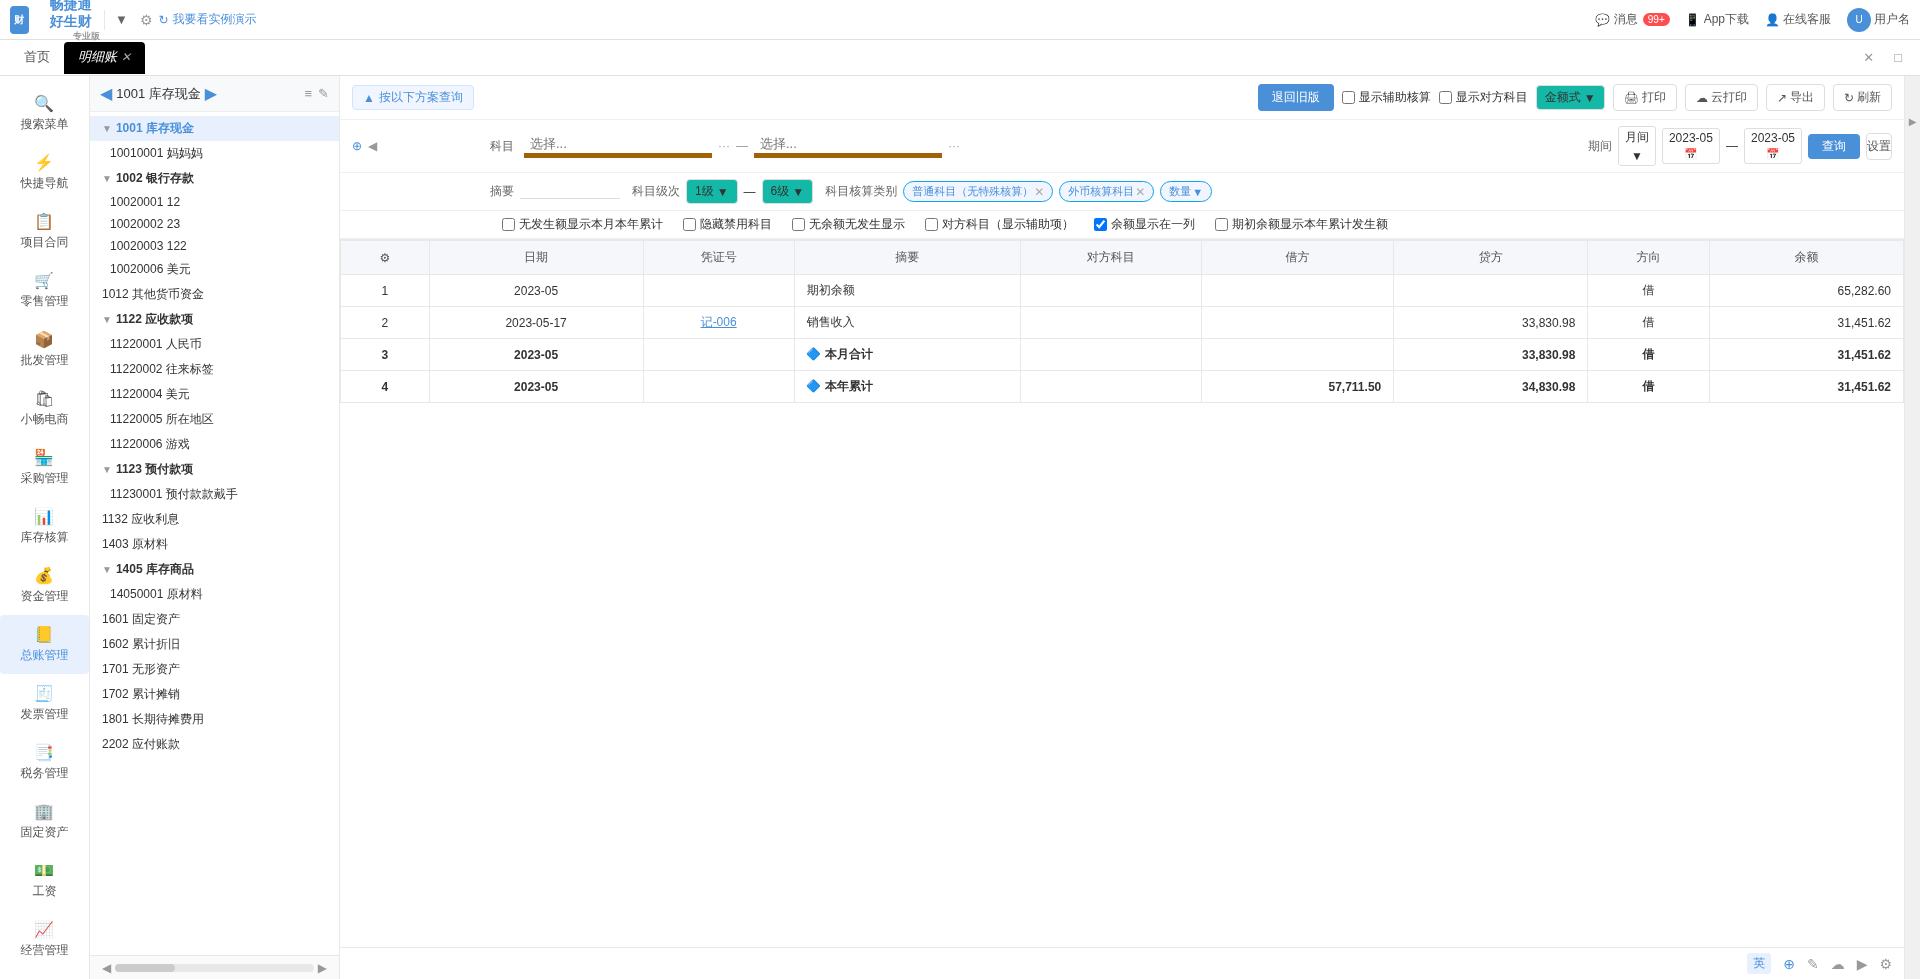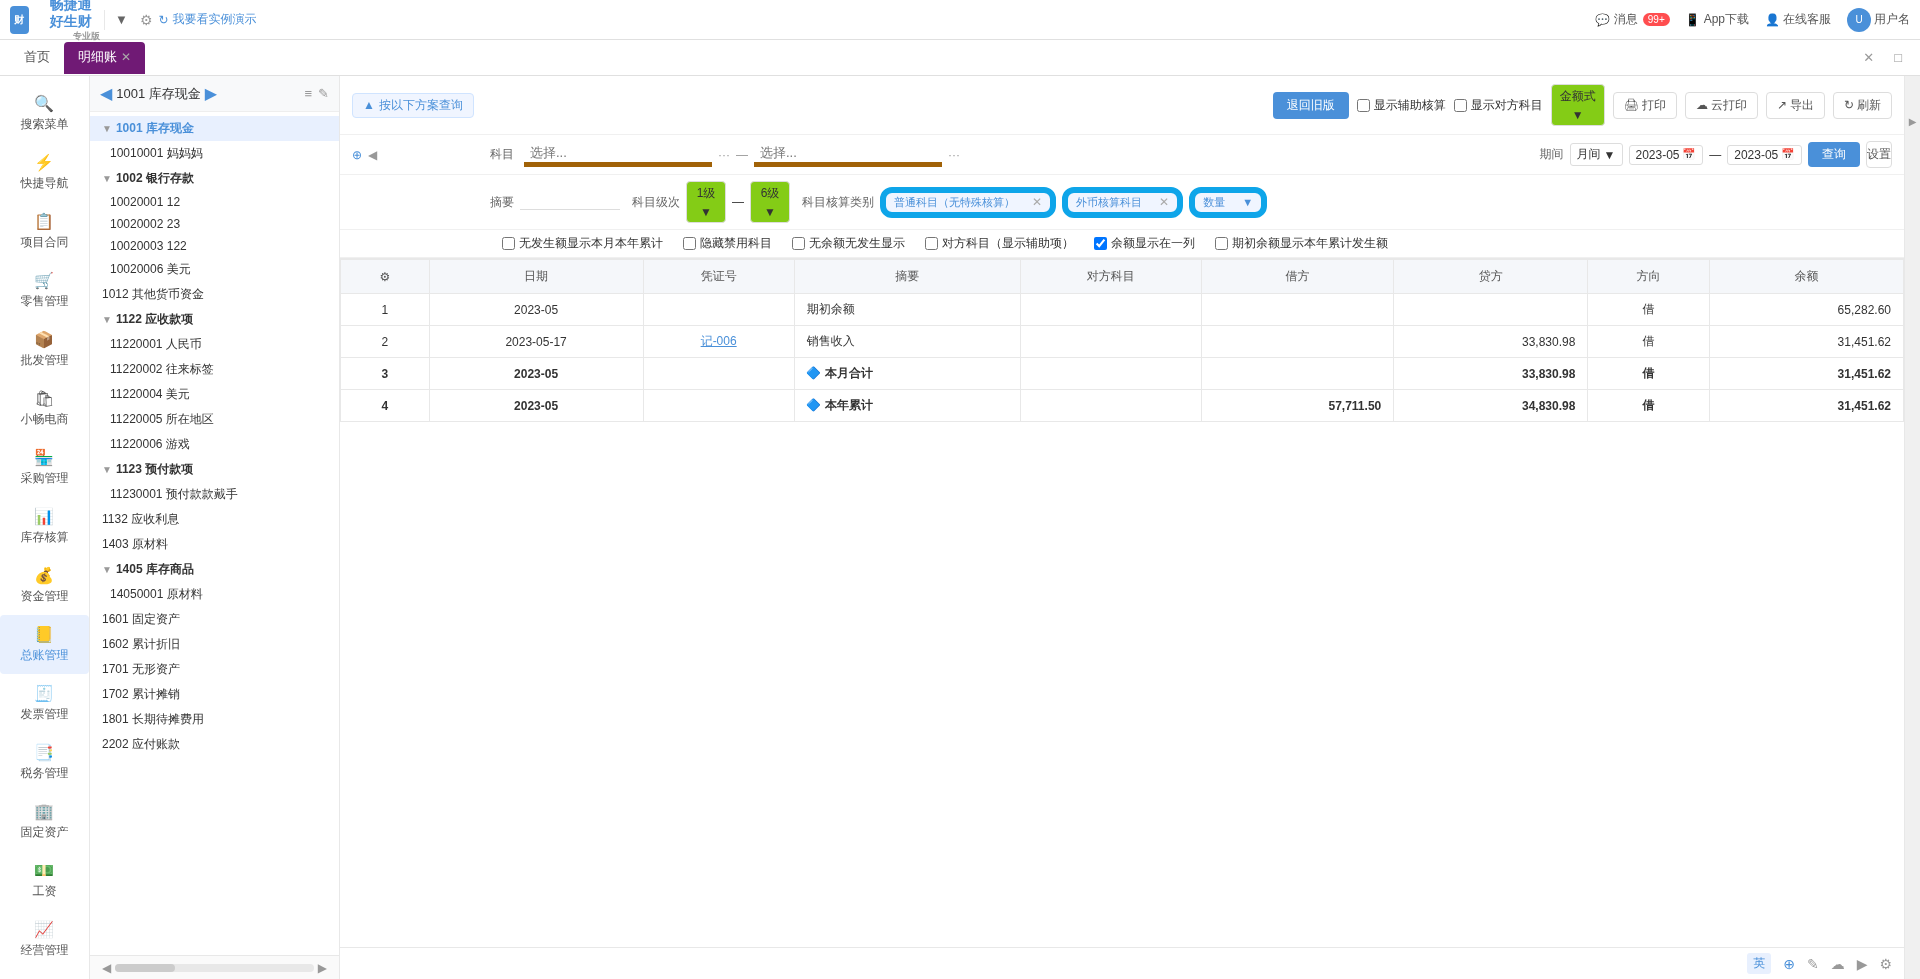--- a/index.html
+++ b/index.html
@@ -14,21 +14,21 @@
     .top-icon-btn { cursor: pointer; padding: 3px 6px; color: #666; font-size: 13px; }
     .demo-btn { color: #4a90d9; font-size: 12px; cursor: pointer; display: flex; align-items: center; gap: 4px; }
     .top-right { margin-left: auto; display: flex; align-items: center; gap: 16px; font-size: 12px; color: #555; }
     .badge { background: #ff4d4f; color: #fff; border-radius: 10px; padding: 1px 5px; font-size: 10px; margin-left: 2px; }
     .top-right-item { display: flex; align-items: center; gap: 3px; cursor: pointer; }
     .avatar { width: 24px; height: 24px; background: #4a90d9; border-radius: 50%; color: #fff; display: flex; align-items: center; justify-content: center; font-size: 10px; }
 
     
     .tab-bar { display: flex; align-items: center; height: 36px; background: #fff; border-bottom: 1px solid #e0e0e0; padding: 0 10px; }
     .tab { padding: 6px 14px; cursor: pointer; color: #555; border-bottom: 2px solid transparent; font-size: 13px; }
-    .tab.active { color: #fff; background: #701a75; border-radius: 4px 4px 0 0; }
+    .tab.active { color: #fff; background: #000000; border-radius: 4px 4px 0 0; font-style: italic; }
     .tab-close-x { font-size: 12px; color: #aaa; cursor: pointer; }
 
     
     .main-layout { display: flex; height: calc(979px - 76px); }
 
     
     .left-nav { width: 90px; background: #fff; border-right: 1px solid #e8e8e8; display: flex; flex-direction: column; align-items: center; padding-top: 8px; flex-shrink: 0; }
     .nav-item { width: 100%; text-align: center; padding: 10px 4px; cursor: pointer; color: #555; font-size: 12px; border-radius: 4px; }
     .nav-item.active { color: #4a90d9; background: #e8f0fe; }
     .nav-item .nav-icon { font-size: 16px; margin-bottom: 3px; }
@@ -48,23 +48,23 @@
     .breadcrumb-current { background: #f0f5ff; border: 1px solid #d0e4ff; border-radius: 4px; padding: 3px 10px; color: #4a90d9; display: flex; align-items: center; gap: 4px; }
     .btn-primary { background: #4a90d9; color: #fff; border: none; border-radius: 4px; padding: 5px 14px; cursor: pointer; font-size: 12px; }
     .btn-default { background: #fff; color: #555; border: 1px solid #ddd; border-radius: 4px; padding: 4px 10px; cursor: pointer; font-size: 12px; display: flex; align-items: center; gap: 3px; }
     .checkbox-label { display: flex; align-items: center; gap: 4px; font-size: 12px; cursor: pointer; }
     .checkbox-label input { cursor: pointer; }
 
     
     .top-content { background: #fff; border-bottom: 1px solid #e8e8e8; flex-shrink: 0; }
     .toolbar-row1 { display: flex; align-items: center; padding: 8px 12px; gap: 8px; border-bottom: 1px solid #f0f0f0; }
     .toolbar-row2 { display: flex; align-items: center; padding: 6px 12px; gap: 8px; border-bottom: 1px solid #f0f0f0; flex-wrap: wrap; }
-    .filter-tag { background: #f0f5ff; border: 6px solid #0ea5e9; border-radius: 12px; padding: 2px 8px; font-size: 11px; color: #4a90d9; display: flex; align-items: center; gap: 17px; }
+    .filter-tag { background: #f0f5ff; border: 1px solid #0ea5e9; border-radius: 12px; padding: 2px 8px; font-size: 11px; color: #4a90d9; display: flex; align-items: center; gap: 1px; }
     .tag-close { cursor: pointer; color: #aaa; font-size: 12px; }
-    .select-dropdown { display: flex; align-items: center; gap: 3px; padding: 3px 8px; border: 1px solid #ddd; border-radius: 4px; font-size: 12px; cursor: pointer; background: #84cc16; flex-direction: column; }
+    .select-dropdown { display: flex; align-items: center; gap: 3px; padding: 3px 8px; border: 1px solid #ddd; border-radius: 4px; font-size: 12px; cursor: pointer; background: #14b8a6; }
 
     
     .table-area { flex: 1; overflow: auto; padding: 0; background: #fff; margin: 0; }
     table { width: 100%; border-collapse: collapse; font-size: 12px; }
     thead tr { background: #f5f7fa; }
     th { padding: 8px 12px; text-align: center; color: #555; font-weight: normal; border: 1px solid #e8e8e8; font-size: 12px; }
     td { padding: 7px 12px; border: 1px solid #e8e8e8; text-align: center; color: #333; }
     .row-bold td { font-weight: bold; }
     .link-text { color: #4a90d9; cursor: pointer; text-decoration: underline; }
     .align-right { text-align: right; }
@@ -77,21 +77,21 @@
     .content-right { flex: 1; display: flex; flex-direction: column; overflow: hidden; }
     .win-btn { cursor: pointer; padding: 2px 8px; font-size: 13px; color: #999; }
 
     .divider-v { width: 1px; height: 20px; background: #e8e8e8; margin: 0 4px; }
 
     .gear-icon { font-size: 14px; cursor: pointer; color: #999; }
 
     
     .period-row { display: flex; align-items: center; gap: 6px; margin-left: auto; }
     .period-label { color: #666; font-size: 12px; }
-    .period-select { display: flex; align-items: center; gap: 3px; border: 1px solid #ddd; border-radius: 3px; padding: 2px 6px; font-size: 12px; cursor: pointer; }
+    .period-select { display: flex; align-items: center; gap: 3px; border: 1px solid #ddd; border-radius: 3px; padding: 2px 6px; font-size: 12px; cursor: pointer; flex-direction: column; }
     .cal-icon { color: #999; font-size: 11px; }
 
     .search-btn { background: #4a90d9; color: #fff; border: none; border-radius: 4px; padding: 4px 14px; cursor: pointer; font-size: 12px; }
     .settings-btn { border: 1px solid #ddd; background: #fff; color: #555; border-radius: 4px; padding: 4px 0; cursor: pointer; font-size: 12px; }
 
     
     .subject-row { display: flex; align-items: center; padding: 6px 12px; gap: 8px; border-bottom: 1px solid #f0f0f0; }
     .subject-label { color: #666; font-size: 12px; min-width: 28px; }
     .subject-input { border: none; border-bottom: 5px solid #a16207; padding: 2px 6px; font-size: 13px; color: #bbb; min-width: 80px; outline: none; background: transparent; }
 

